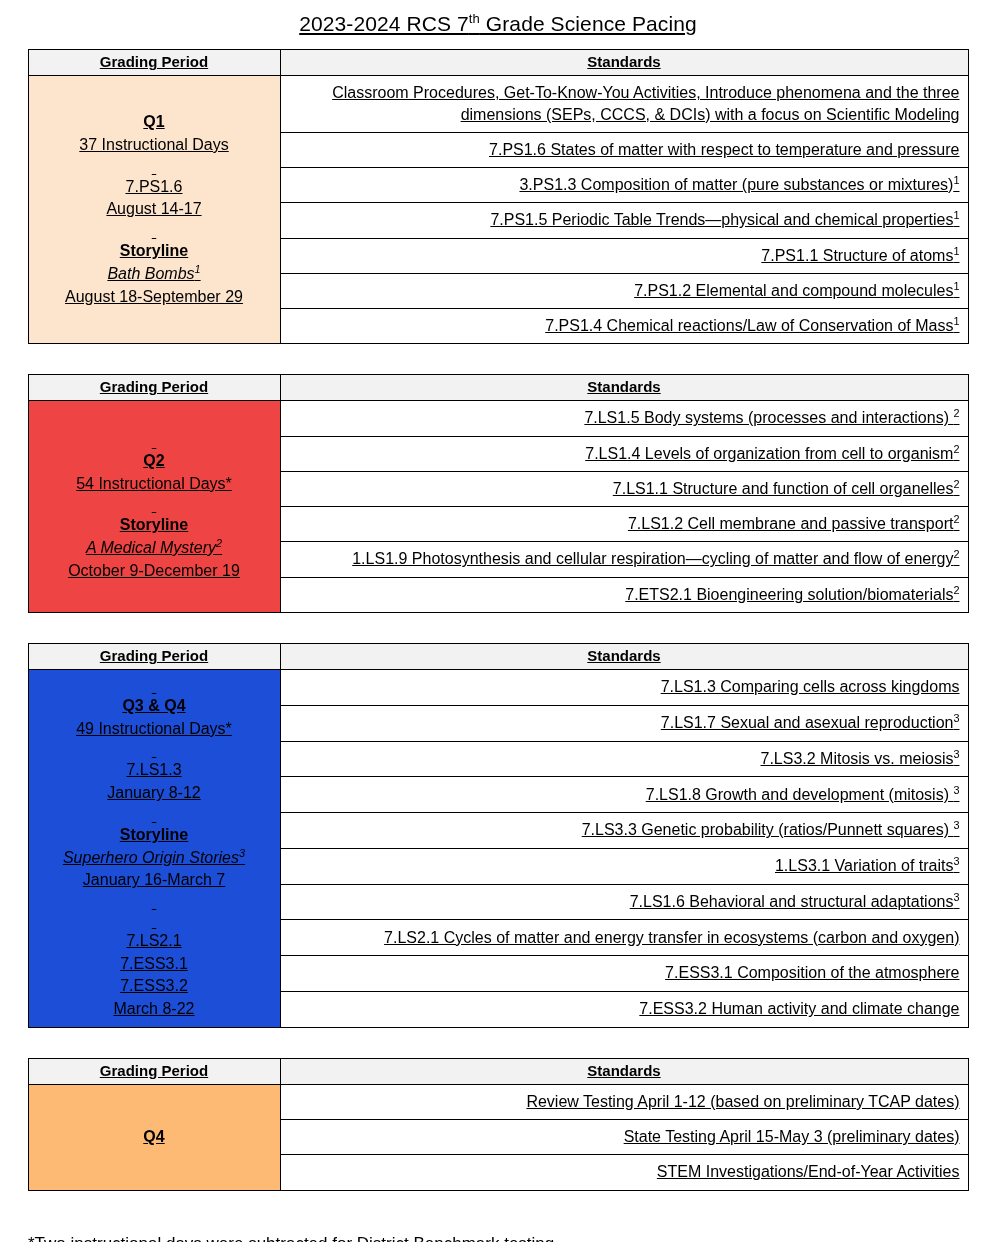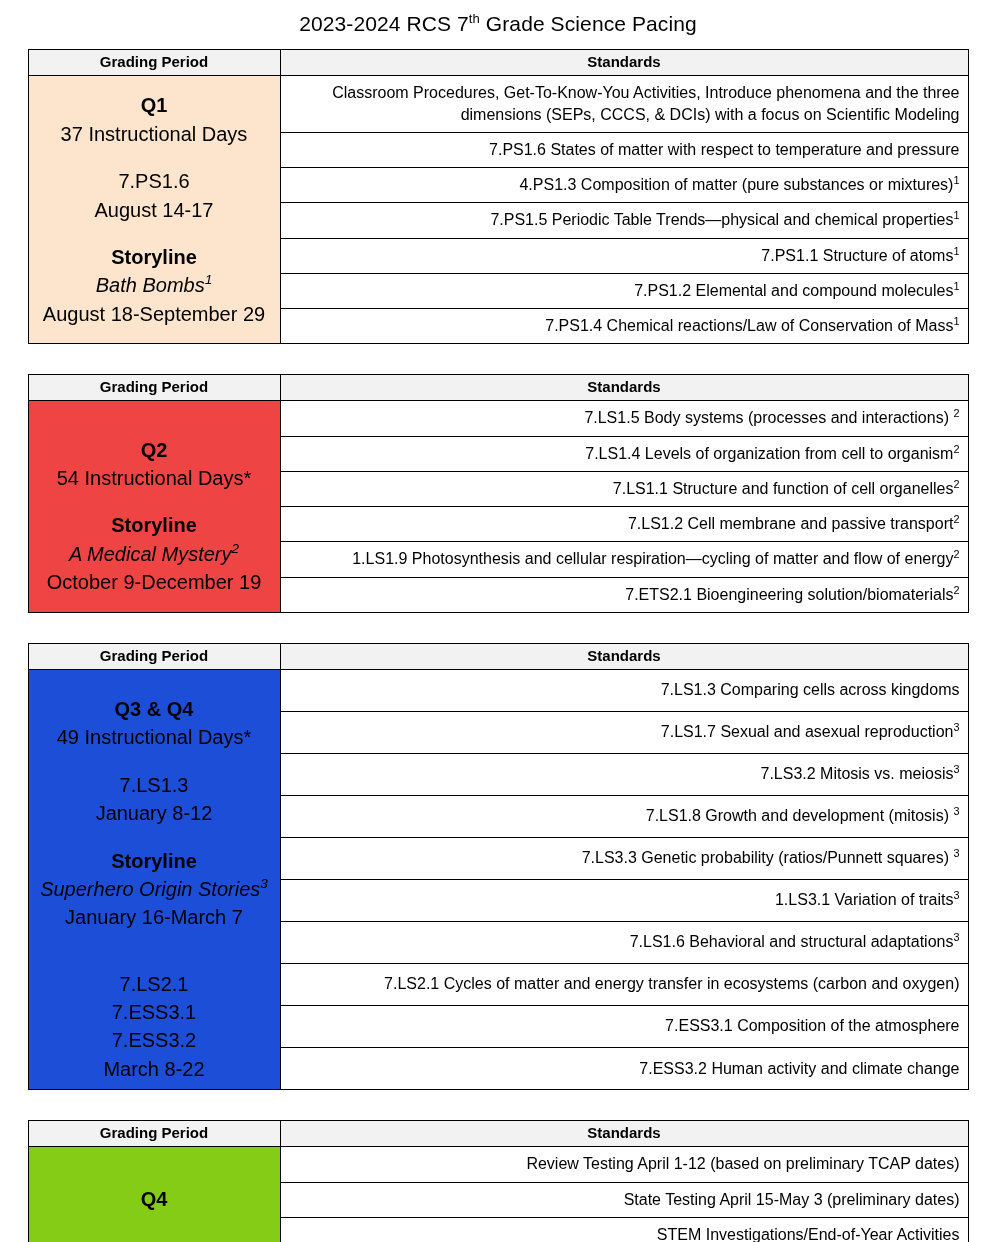--- a/index.html
+++ b/index.html
@@ -13,20 +13,21 @@
     font-family: "Liberation Sans", sans-serif;
     color: #000000;
     position: relative;
     overflow: hidden;
   }
   .page {
     position: relative;
     width: 996px;
     height: 1242px;
     box-sizing: border-box;
+    text-decoration: underline;
   }
   .doc-title {
     text-align: center;
     font-size: 21px;
     font-weight: 400;
     letter-spacing: 0.1px;
     padding-top: 11px;
     padding-bottom: 0;
     margin: 0;
     line-height: 1.25;
@@ -69,21 +70,21 @@
   .pacing-table td.std-cell sup {
     font-size: 0.68em;
     vertical-align: super;
     line-height: 0;
   }
   .pacing-table td.gp-cell {
     border: 1.6px solid #000000;
     text-align: center;
     vertical-align: middle;
     padding: 6px 6px;
-    font-size: 20px;
+    font-size: 16px;
     line-height: 1.42;
   }
   .gp-cell .gp-inner {
     display: block;
   }
   .gp-cell .line {
     display: block;
     white-space: nowrap;
   }
   .gp-cell .line.b { font-weight: 700; }
@@ -92,21 +93,21 @@
   .gp-cell .line sup {
     font-size: 0.68em;
     vertical-align: super;
     line-height: 0;
   }
 
   
   .fill-q1 { background: #fce4cd; }
   .fill-q2 { background: #ef4444; }
   .fill-q34 { background: #1d4ed8; }
-  .fill-q4 { background: #84cc16; }
+  .fill-q4 { background: #fdba74; }
 
   .tbl-wrap { margin: 0 auto; }
   .tbl-gap-1 { height: 22px; }
   .tbl-gap-2 { height: 22px; }
   .tbl-gap-3 { height: 22px; }
 
   .footnote {
     width: 940px;
     margin: 0 auto;
     font-size: 17px;
@@ -154,21 +155,21 @@
                   <span class="line i"><span>Bath Bombs</span><sup>1</sup></span>
                   <span class="line">August 18-September 29</span>
                 </span>
               </td>
               <td class="std-cell"><span>Classroom Procedures, Get-To-Know-You Activities, Introduce phenomena and the three dimensions (SEPs, CCCS, &amp; DCIs) with a focus on Scientific Modeling</span></td>
             </tr>
             <tr>
               <td class="std-cell"><span>7.PS1.6 States of matter with respect to temperature and pressure</span></td>
             </tr>
             <tr>
-              <td class="std-cell"><span>4.PS1.3 Composition of matter (pure substances or mixtures)</span><sup>1</sup></td>
+              <td class="std-cell"><span>3.PS1.3 Composition of matter (pure substances or mixtures)</span><sup>1</sup></td>
             </tr>
             <tr>
               <td class="std-cell"><span>7.PS1.5 Periodic Table Trends—physical and chemical properties</span><sup>1</sup></td>
             </tr>
             <tr>
               <td class="std-cell"><span>7.PS1.1 Structure of atoms</span><sup>1</sup></td>
             </tr>
             <tr>
               <td class="std-cell"><span>7.PS1.2 Elemental and compound molecules</span><sup>1</sup></td>
             </tr>

